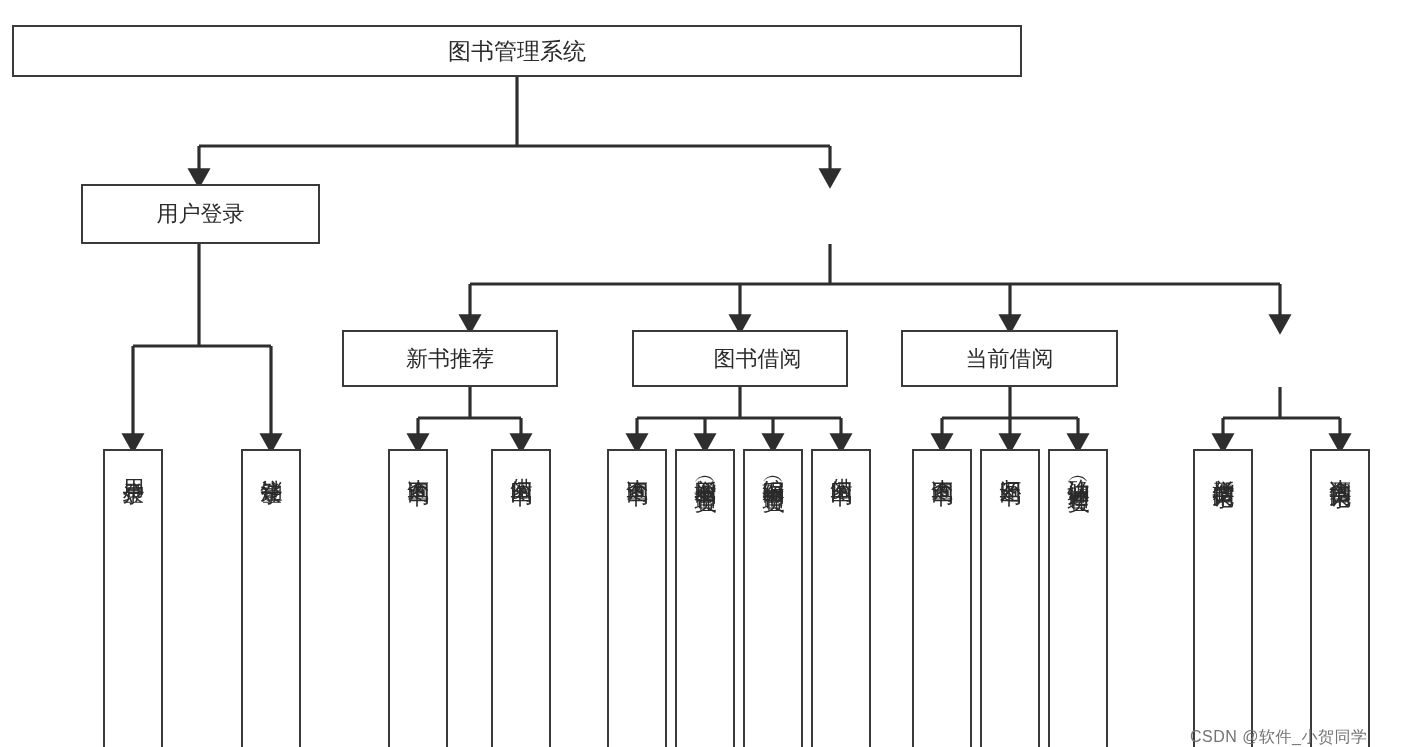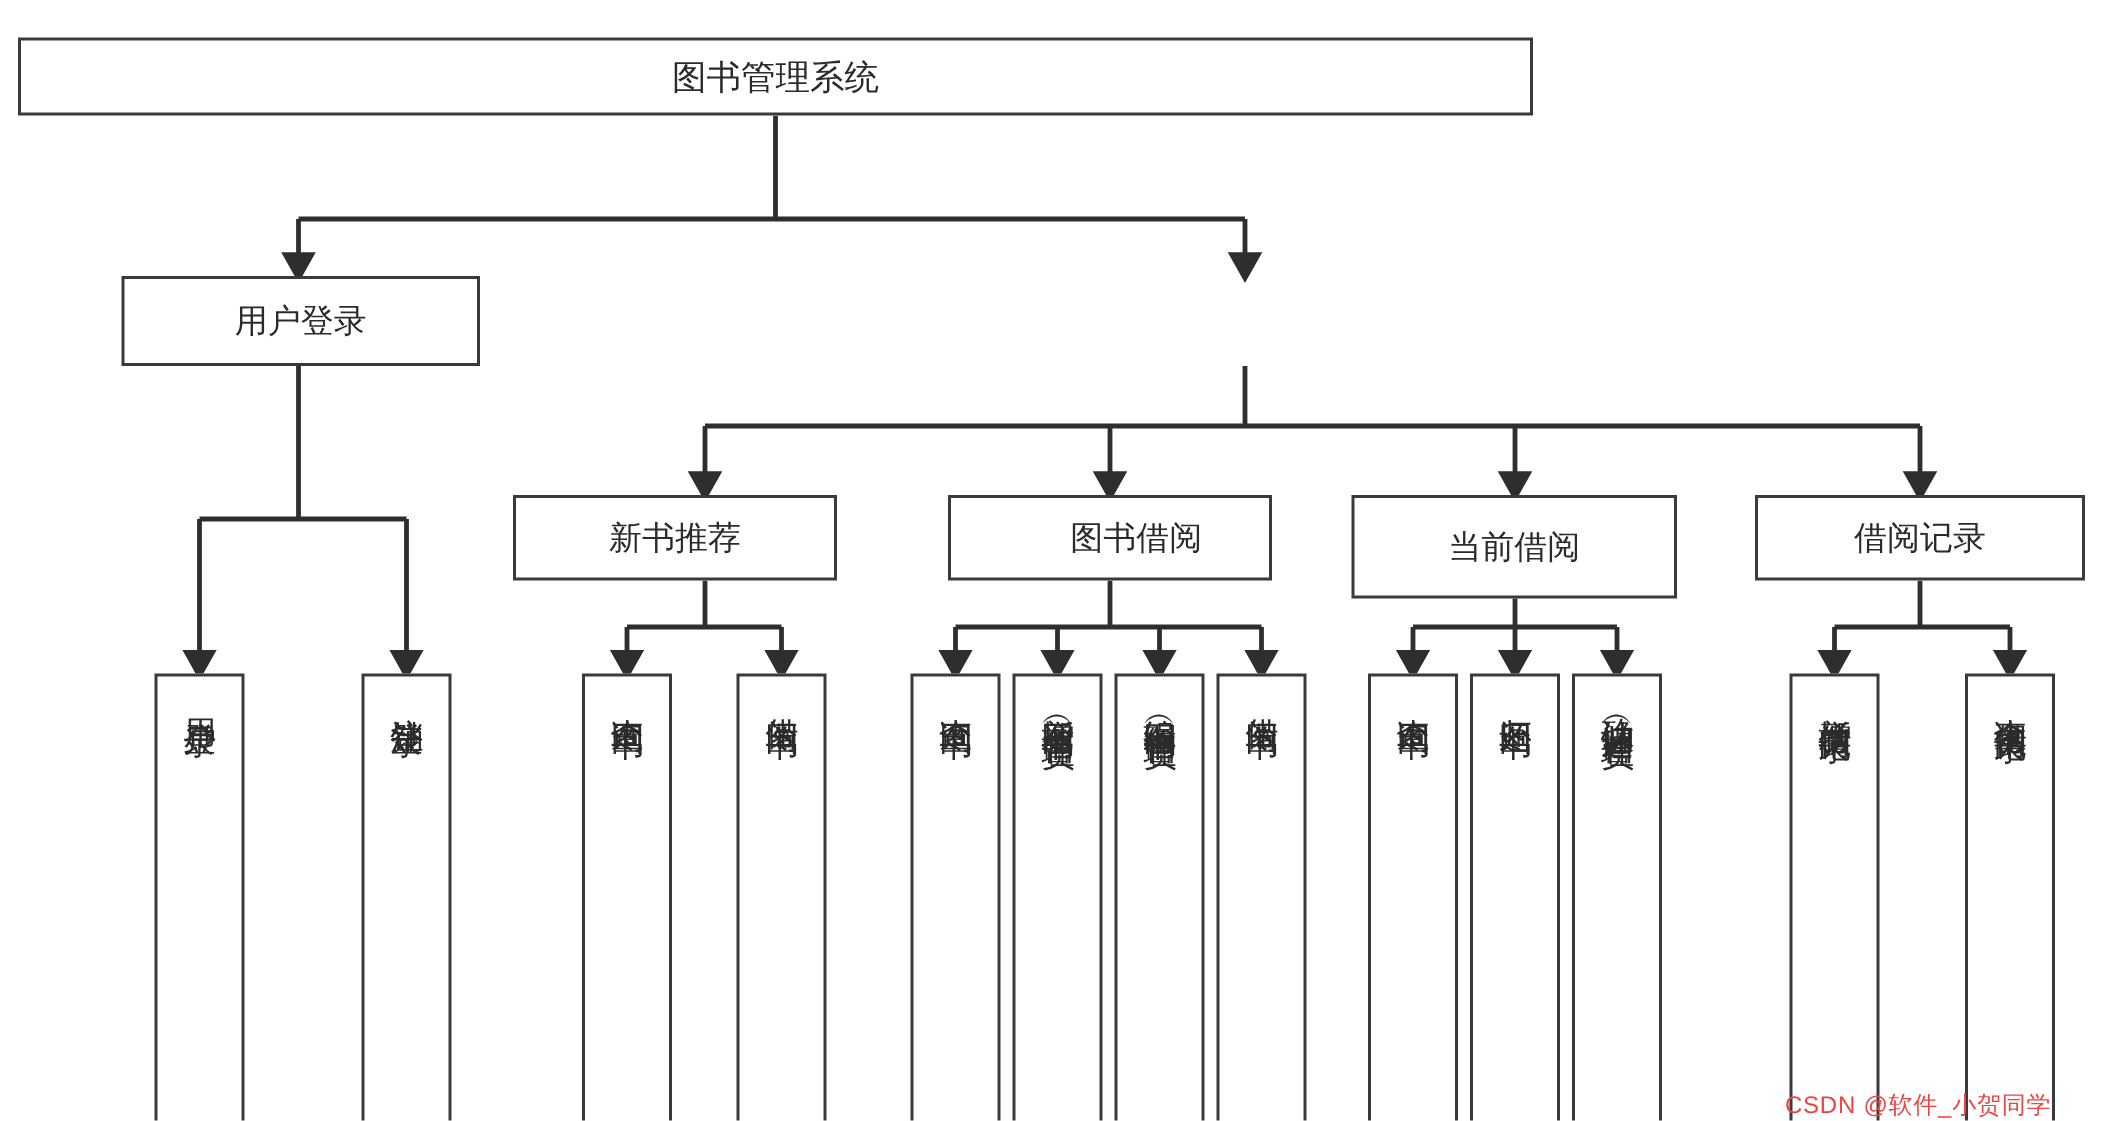--- a/index.html
+++ b/index.html
@@ -38,21 +38,21 @@
     font-size:22px;
     line-height:1.22;
     letter-spacing:2px;
     color:#2b2b2b;
     white-space:nowrap;
   }
   .watermark{
     position:absolute;
     left:1190px;top:715px;
     font-size:16px;
-    color:#ef4444;
+    color:#737373;
     white-space:nowrap;
     letter-spacing:0.5px;
   }
 </style>
 </head>
 <body>
 
 <div id="stage">
 
   <svg class="edges" viewBox="0 0 1405 747" xmlns="http://www.w3.org/2000/svg">
@@ -115,25 +115,22 @@
   <div class="node lvl1" style="left:81px;top:172px;width:239px;height:60px;">
     <span>用户登录</span>
   </div>
 
   <div class="node lvl2" style="left:342px;top:318px;width:216px;height:57px;">
     <span>新书推荐</span>
   </div>
   <div class="node lvl2" style="left:632px;top:318px;width:216px;height:57px;padding-left:35px;">
     <span>图书借阅</span>
   </div>
-  <div class="node lvl2" style="left:901px;top:318px;width:217px;height:69px;">
+  <div class="node lvl2" style="left:901px;top:318px;width:217px;height:57px;">
     <span>当前借阅</span>
-  </div>
-  <div class="node lvl2" style="left:1170px;top:318px;width:220px;height:57px;">
-    <span>借阅记录</span>
   </div>
 
   <div class="node leaf" style="left:103px;top:437px;width:60px;height:303px;">
     <span class="vtext">用户登录</span>
   </div>
   <div class="node leaf" style="left:241px;top:437px;width:60px;height:303px;">
     <span class="vtext">注销登录</span>
   </div>
 
   <div class="node leaf" style="left:388px;top:437px;width:60px;height:303px;">

